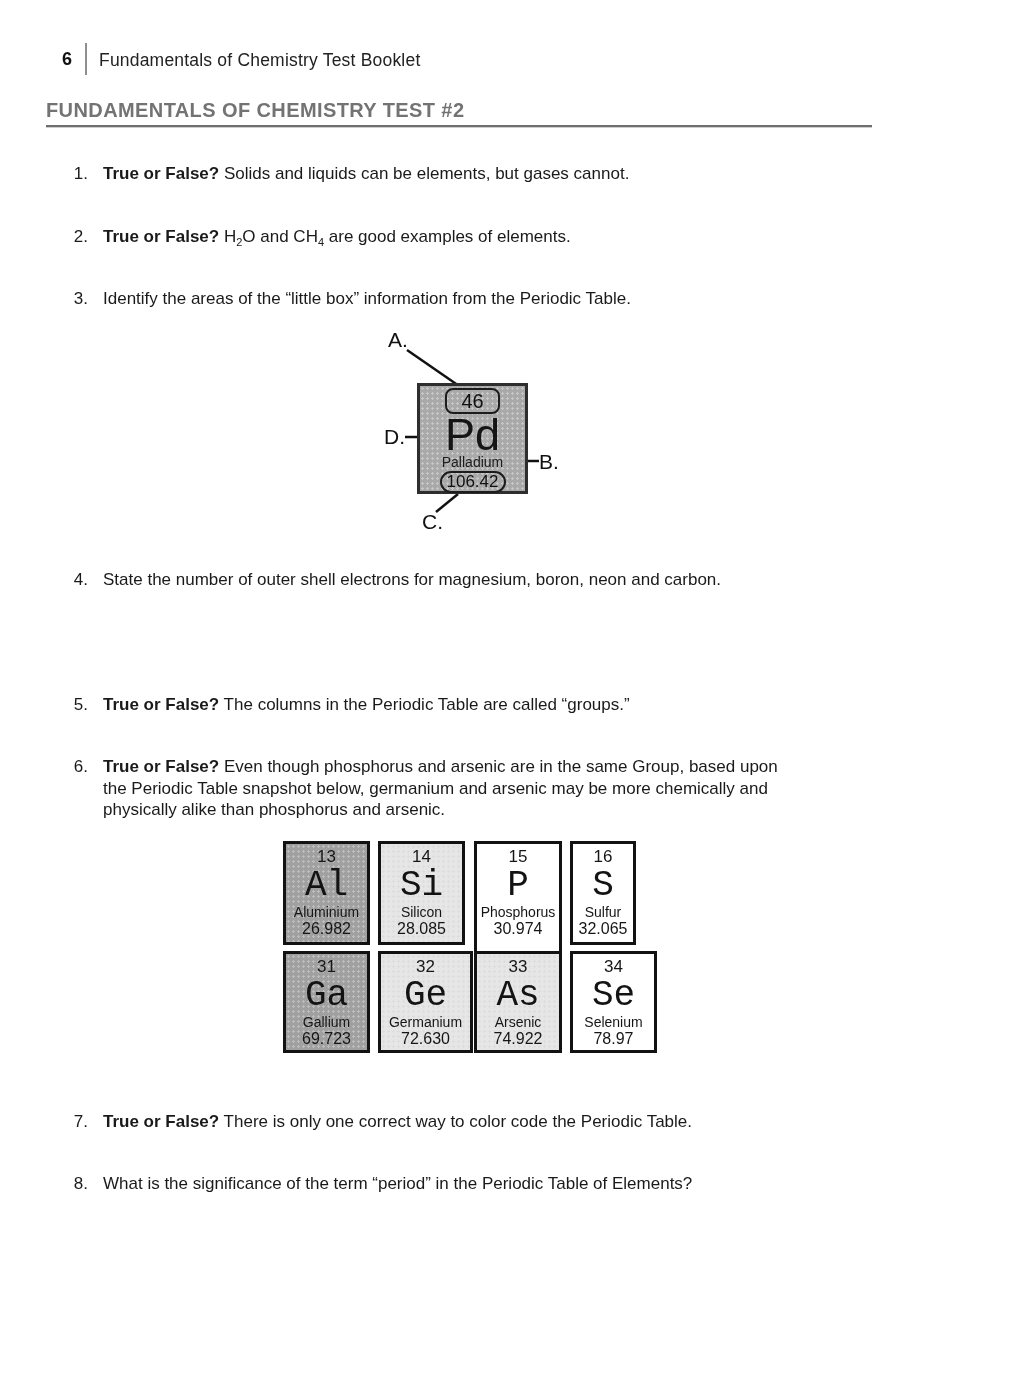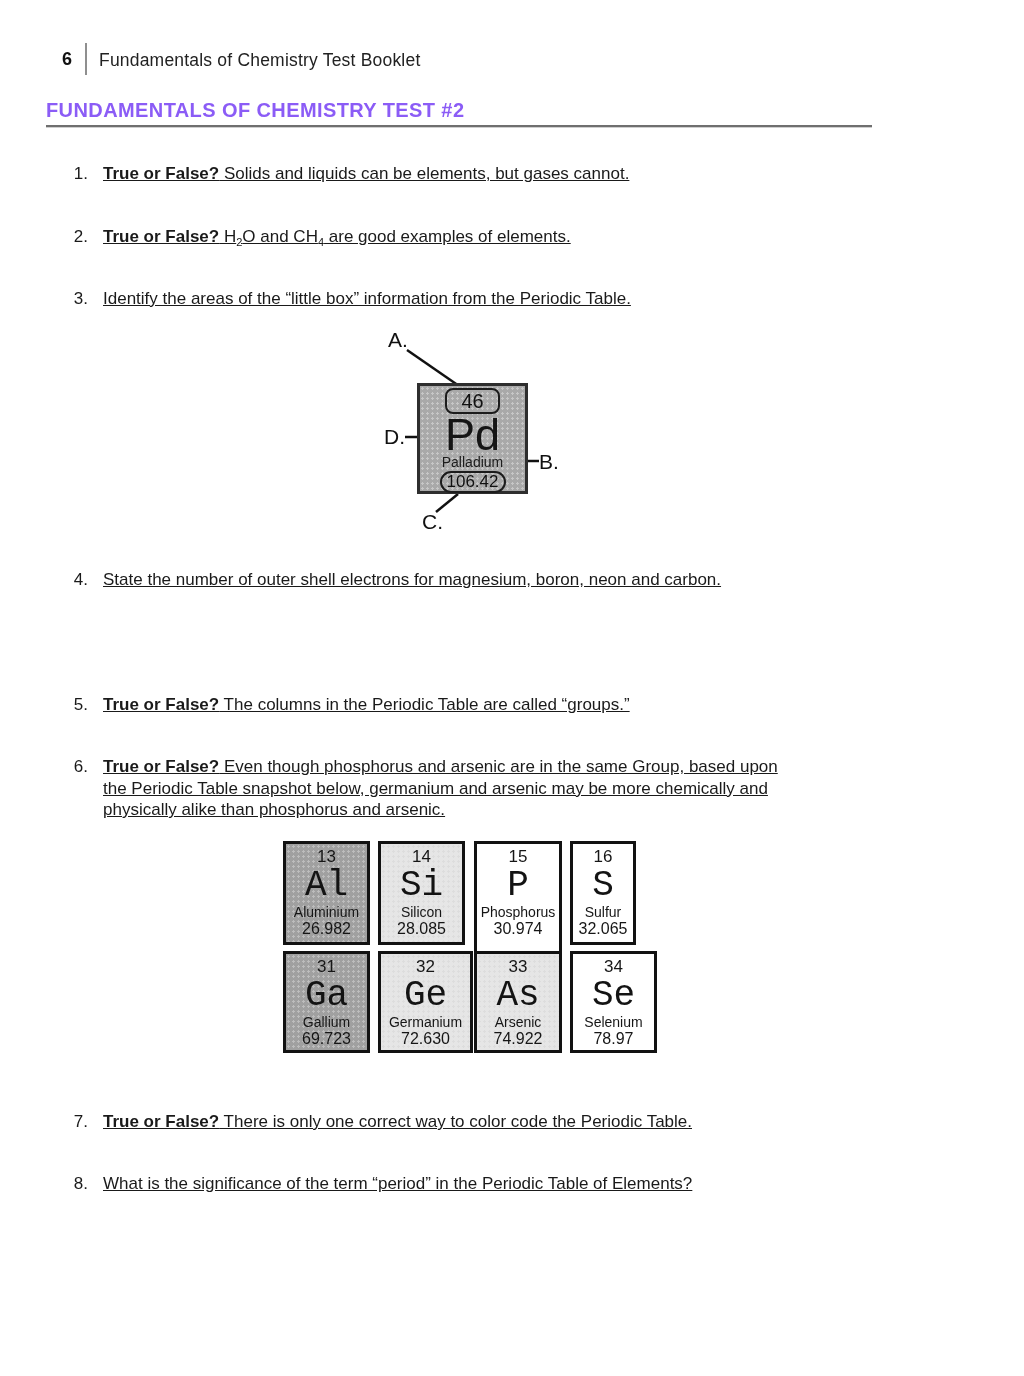--- a/index.html
+++ b/index.html
@@ -6,28 +6,28 @@
   .page{
     position:relative;width:1024px;height:1376px;background:#ffffff;
     font-family:"Liberation Sans",sans-serif;color:#1a1a1a;overflow:hidden;
   }
   
   .hdr-pagenum{position:absolute;left:62px;top:49px;font-size:18px;font-weight:bold;color:#111;}
   .hdr-divider{position:absolute;left:85px;top:43px;width:2px;height:32px;background:#8f8f8f;}
   .hdr-title{position:absolute;left:99px;top:50px;font-size:17.5px;color:#222;letter-spacing:0.2px;}
   
   .section-title{position:absolute;left:46px;top:99px;margin:0;font-size:20px;font-weight:bold;
-    letter-spacing:0.4px;color:#8b5cf6;}
+    letter-spacing:0.4px;color:#737373;}
   .title-rule{position:absolute;left:46px;top:125px;width:826px;height:3px;
     background:linear-gradient(#6f6f6f 0 66%,#cfcfcf 66% 100%);}
   
   .q{position:absolute;left:68px;width:880px;font-size:17px;line-height:21.5px;
     display:flex;align-items:flex-start;}
   .q-num{flex:none;width:20px;text-align:right;margin-right:15px;}
-  .q-text{flex:1;text-decoration:underline;}
+  .q-text{flex:1;}
   .q-text b{font-weight:bold;}
   .multiline{white-space:pre-line;}
   sub{font-size:11px;vertical-align:-4px;line-height:0;}
   
   .pd-wrap{position:absolute;left:350px;top:320px;width:320px;height:235px;}
   .pd-lines{position:absolute;left:0;top:0;width:100%;height:100%;pointer-events:none;}
   .pd-label{position:absolute;font-size:21px;color:#111;}
   .pd-label-a{left:38px;top:8px;}
   .pd-label-d{left:34px;top:105px;}
   .pd-label-b{left:189px;top:130px;}

